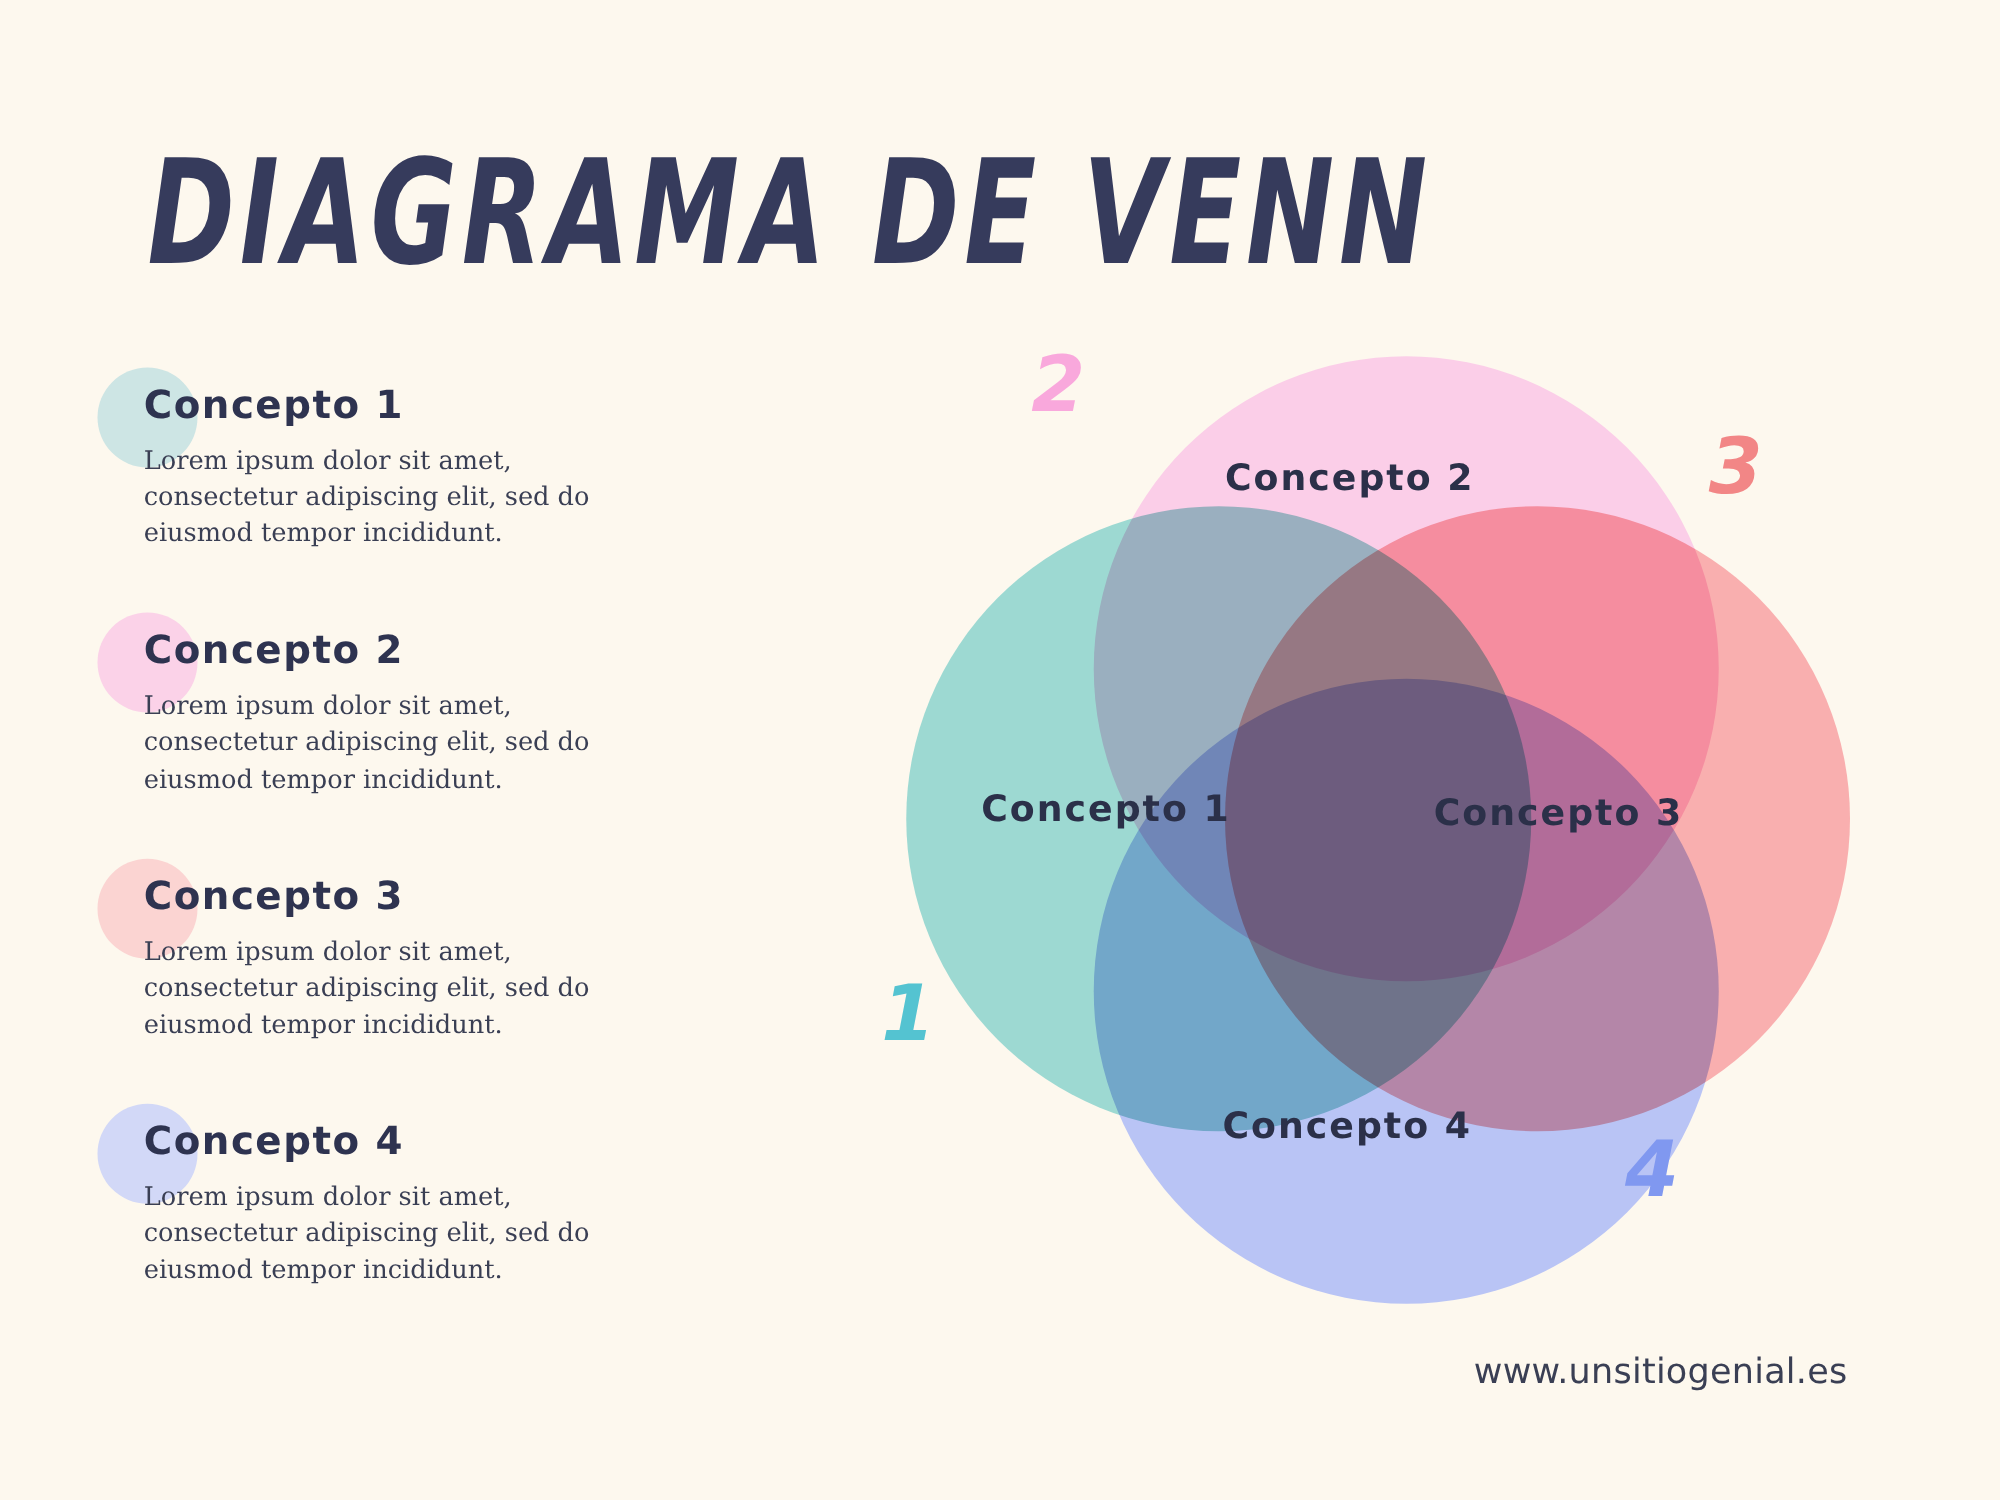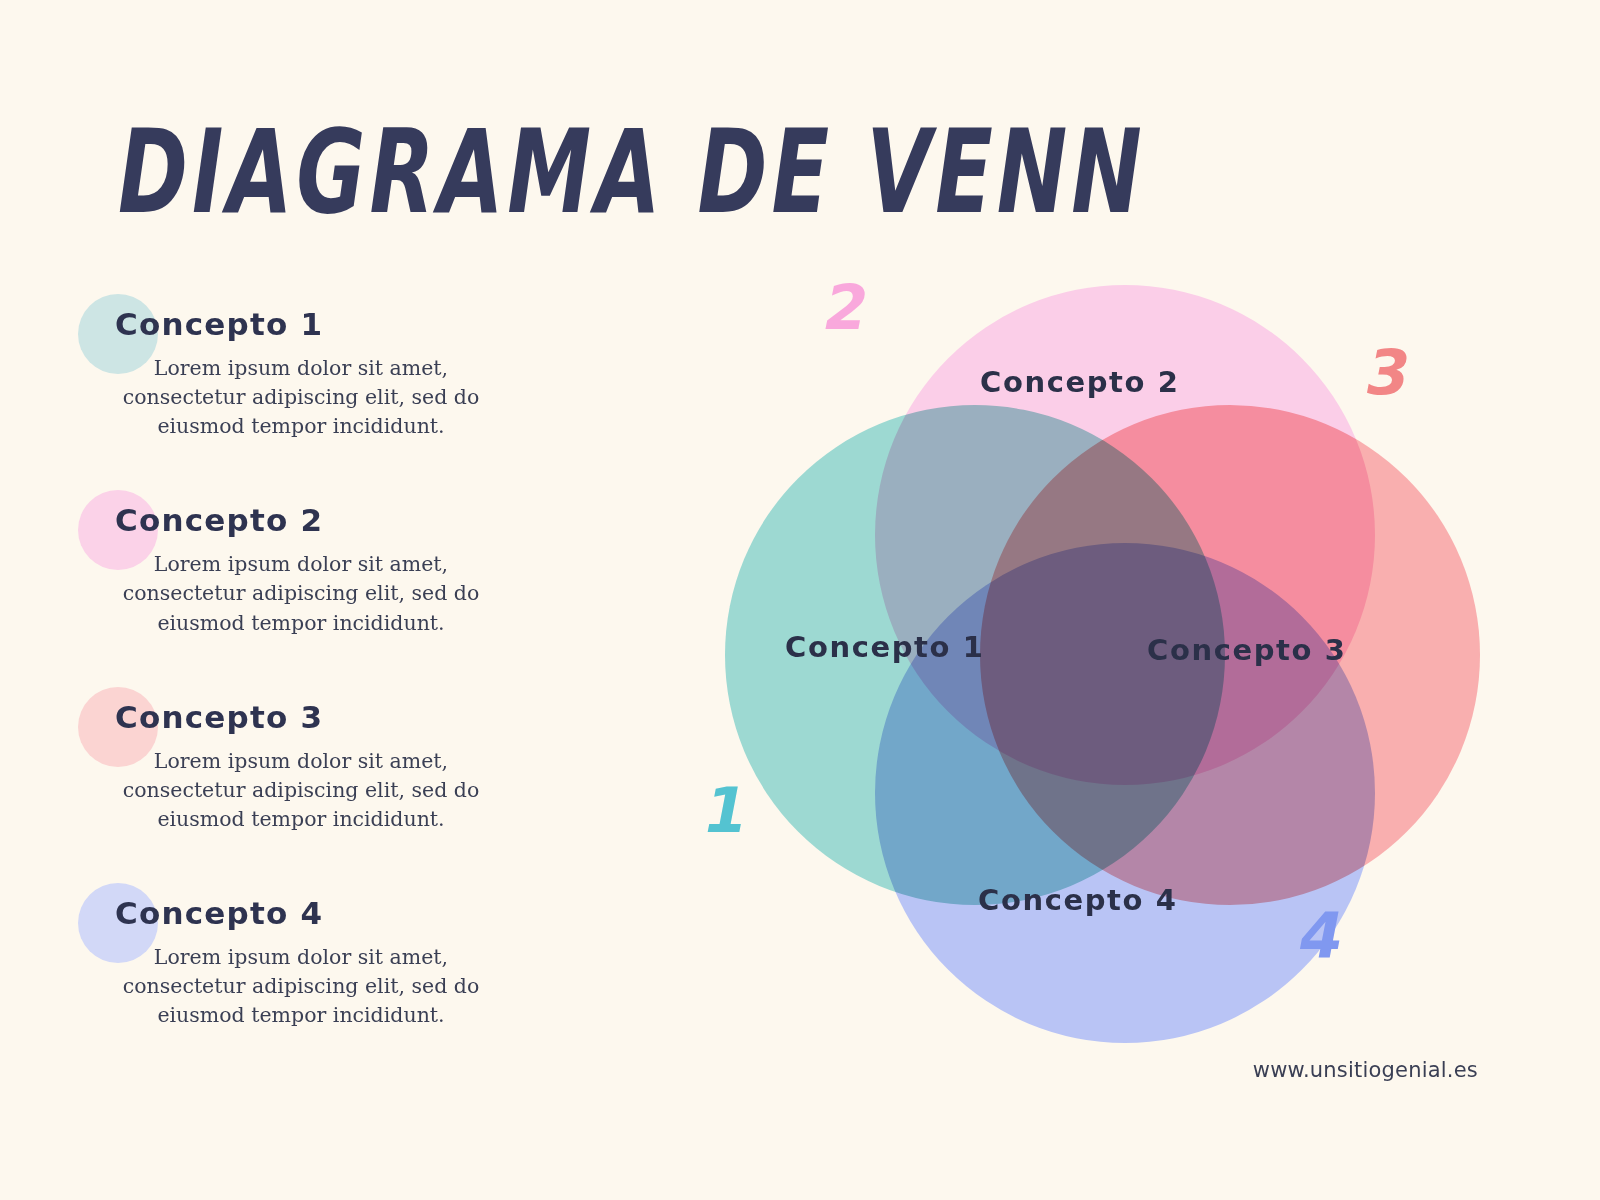--- a/index.html
+++ b/index.html
@@ -63,21 +63,20 @@
   }
   .legend-body {
     position: relative;
     margin: 0 0 0 37px;
     font-family: "DejaVu Serif", serif;
     font-size: 20.5px;
     line-height: 1.42;
     color: #3A3F54;
     width: 372px;
     z-index: 2;
-    text-align: center;
   }
 
   
   .venn {
     position: absolute;
     left: 660px;
     top: 255px;
     width: 880px;
     height: 830px;
   }
@@ -122,23 +121,23 @@
   }
   .marker-1 { left: 45px;  top: 525px; }
   .marker-2 { left: 165px; top: 22px;  }
   .marker-3 { left: 707px; top: 87px;  }
   .marker-4 { left: 640px; top: 650px; }
 
   
   .footer-url {
     position: absolute;
     right: 122px;
-    top: 1058px;
+    top: 1080px;
     font-family: "DejaVu Sans", sans-serif;
-    font-size: 21px;
+    font-size: 28px;
     color: #3A3F54;
     letter-spacing: 0.2px;
   }
 </style>
 </head>
 <body>
 
 <div class="title">DIAGRAMA DE VENN</div>
 
 <div class="legend">

